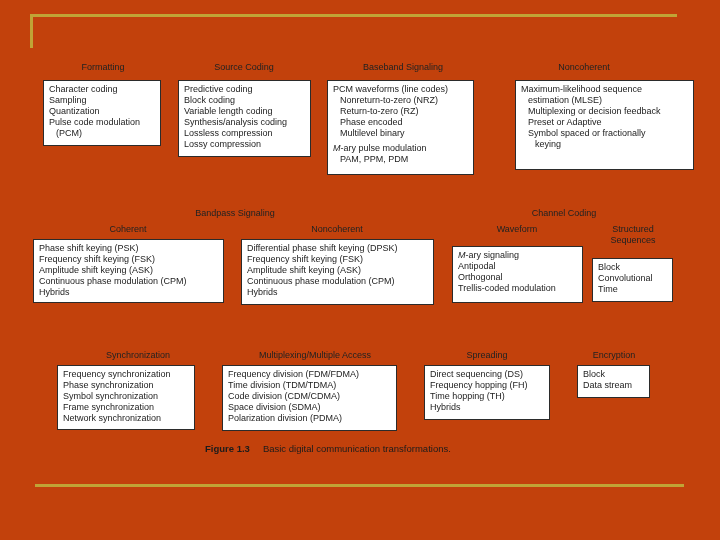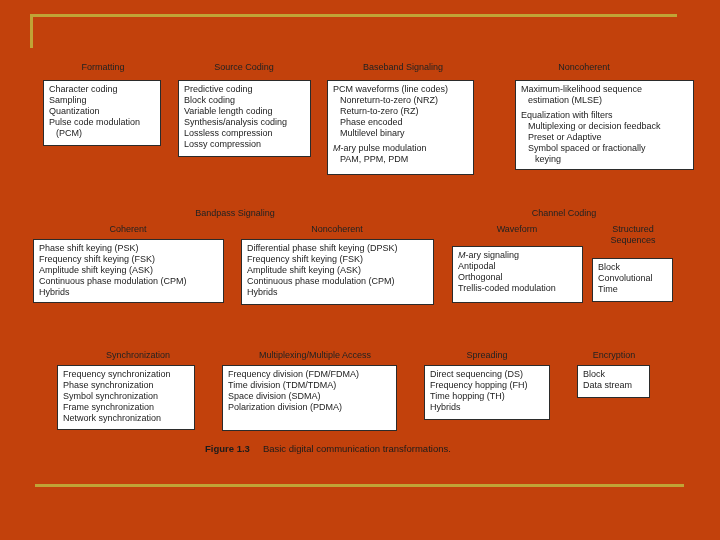--- a/index.html
+++ b/index.html
@@ -60,21 +60,20 @@
       <div class="line indent-1">Nonreturn-to-zero (NRZ)</div>
       <div class="line indent-1">Return-to-zero (RZ)</div>
       <div class="line indent-1">Phase encoded</div>
       <div class="line indent-1">Multilevel binary</div>
       <div class="line indent-0 gap"><em>M</em>-ary pulse modulation</div>
       <div class="line indent-1">PAM, PPM, PDM</div>
     </div>
   <div class="box" style="left:485px; top:80px; width:179px; height:90px;margin-left:30px;">
       <div class="line indent-0">Maximum-likelihood sequence</div>
       <div class="line indent-1">estimation (MLSE)</div>
-      <div class="line indent-0 gap">Equalization with filters</div>
       <div class="line indent-1">Multiplexing or decision feedback</div>
       <div class="line indent-1">Preset or Adaptive</div>
       <div class="line indent-1">Symbol spaced or fractionally</div>
       <div class="line indent-2">keying</div>
     </div>
 
   <div class="heading" style="left:155px; top:208px; width:160px;">Bandpass Signaling</div>
   <div class="heading" style="left:48px; top:224px; width:160px;">Coherent</div>
   <div class="heading" style="left:257px; top:224px; width:160px;">Noncoherent</div>
   <div class="heading" style="left:484px; top:208px; width:160px;">Channel Coding</div>
@@ -115,20 +114,21 @@
   <div class="box" style="left:57px; top:365px; width:138px; height:65px;">
       <div class="line indent-0">Frequency synchronization</div>
       <div class="line indent-0">Phase synchronization</div>
       <div class="line indent-0">Symbol synchronization</div>
       <div class="line indent-0">Frame synchronization</div>
       <div class="line indent-0">Network synchronization</div>
     </div>
   <div class="box" style="left:222px; top:365px; width:175px; height:66px;">
       <div class="line indent-0">Frequency division (FDM/FDMA)</div>
       <div class="line indent-0">Time division (TDM/TDMA)</div>
+      <div class="line indent-0">Code division (CDM/CDMA)</div>
       <div class="line indent-0">Space division (SDMA)</div>
       <div class="line indent-0">Polarization division (PDMA)</div>
     </div>
   <div class="box" style="left:424px; top:365px; width:126px; height:55px;">
       <div class="line indent-0">Direct sequencing (DS)</div>
       <div class="line indent-0">Frequency hopping (FH)</div>
       <div class="line indent-0">Time hopping (TH)</div>
       <div class="line indent-0">Hybrids</div>
     </div>
   <div class="box" style="left:577px; top:365px; width:73px; height:33px;">

